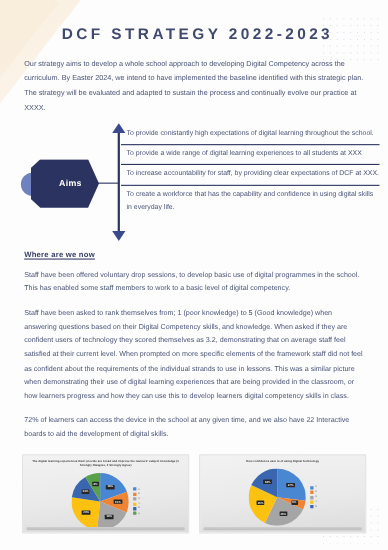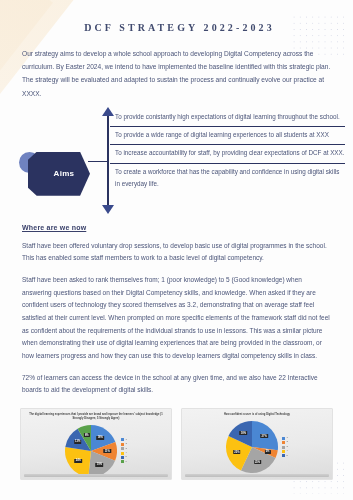--- a/index.html
+++ b/index.html
@@ -43,45 +43,44 @@
     background-size:6.2px 6.2px;
     opacity:.75;
   }
   .dots-tr{right:4px;top:14px;width:58px;height:42px;}
   .dots-br{right:4px;bottom:6px;width:58px;height:34px;}
 
   .content{position:relative;z-index:2;}
 
   .title{
     text-align:center;
-    font-size:10px;
+    font-size:14px;
     letter-spacing:3.1px;
     color:#404a6e;
     font-weight:700;
     margin:22px 0 0 0;
     padding-left:6px;
-    font-family:Liberation Serif, serif;
   }
 
   .intro{
     margin:14px 22px 0 22px;
     font-size:6.6px;
     line-height:2.0;
     color:#4b5579;
   }
 
   
   .aims-wrap{
     position:relative;
     margin:10px 0 0 0;
     height:108px;
   }
   .badge{
     position:absolute;
-    left:28px;top:42px;
+    left:28px;top:30px;
     width:62px;height:44px;
     background:#2b3360;
     clip-path:polygon(0% 18%,14% 0%,84% 0%,100% 50%,84% 100%,14% 100%,0% 82%);
     display:flex;align-items:center;justify-content:center;
     border-radius:4px;
   }
   .badge-label{
     color:#ffffff;font-size:8px;font-weight:700;letter-spacing:.3px;
     padding-left:10px;
   }

